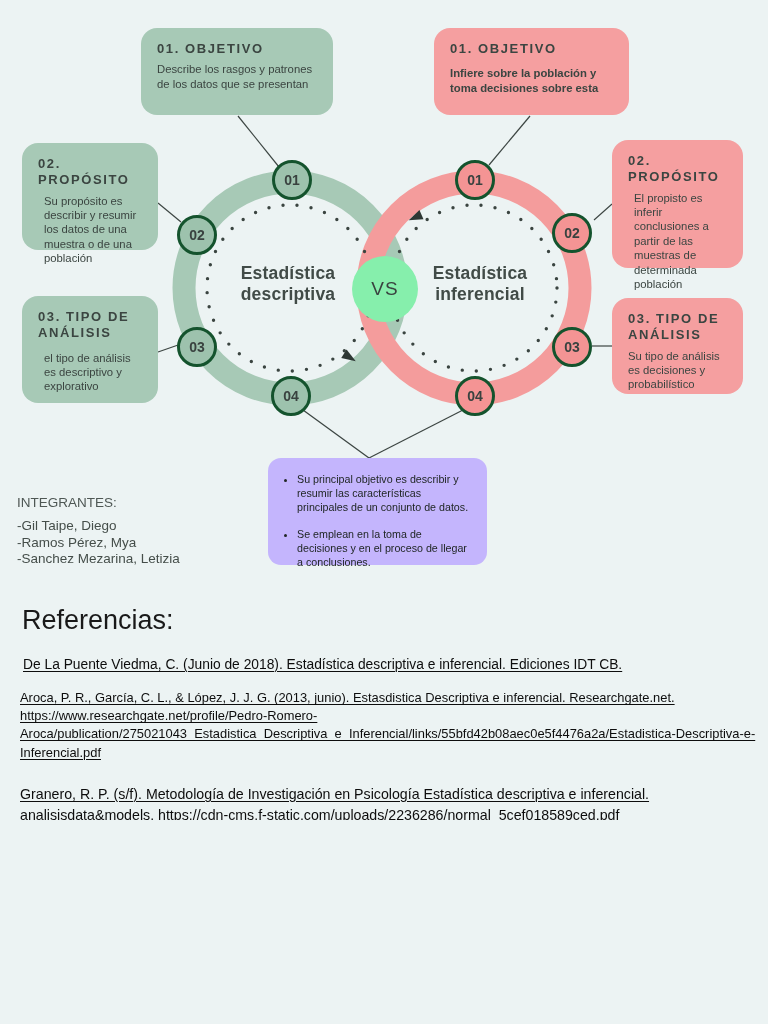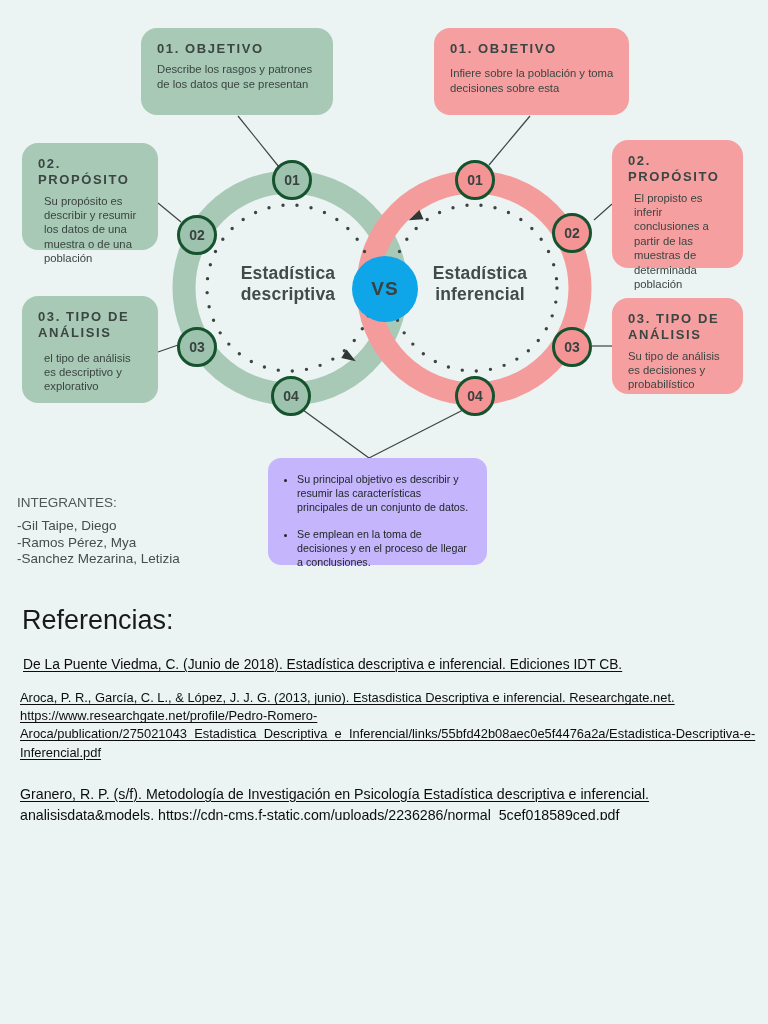--- a/index.html
+++ b/index.html
@@ -27,21 +27,21 @@
   .callout.pink{background:#f59fa0;}
   .callout-title{
     font-size:13px;font-weight:700;letter-spacing:1.6px;line-height:1.25;
   }
   .callout-body{
     margin-top:5px;font-size:11.3px;line-height:1.28;font-weight:500;
   }
   .indent .callout-body{padding-left:6px;}
   .box-l1{left:141px;top:28px;width:192px;height:87px;}
   .box-r1{left:434px;top:28px;width:195px;height:87px;}
-  .box-r1 .callout-body{margin-top:9px;}
+  .box-r1 .callout-body{margin-top:9px;font-weight:bold;}
   .box-l2{left:22px;top:143px;width:136px;height:107px;}
   .box-r2{left:612px;top:140px;width:131px;height:128px;}
   .box-l3{left:22px;top:296px;width:136px;height:107px;}
   .box-l3 .callout-body{margin-top:9px;}
   .box-r3{left:612px;top:298px;width:131px;height:96px;}
 
   
   .node{
     position:absolute;
     width:34px;height:34px;border-radius:50%;
@@ -56,23 +56,23 @@
   
   .circle-label{
     position:absolute;width:150px;text-align:center;
     font-size:17.5px;font-weight:700;line-height:1.18;color:#414b47;
     letter-spacing:.2px;
   }
   .label-left{left:213px;top:263px;}
   .label-right{left:405px;top:263px;}
   .vs-circle{
     position:absolute;left:352px;top:256px;width:66px;height:66px;
-    border-radius:50%;background:#0ea5e9;
+    border-radius:50%;background:#86efac;
     display:flex;align-items:center;justify-content:center;
-    font-size:19px;font-weight:700;letter-spacing:1px;color:#39423f;
+    font-size:19px;font-weight:400;letter-spacing:1px;color:#39423f;
   }
 
   
   .note-box{
     position:absolute;left:268px;top:458px;width:219px;height:107px;
     background:#c4b5fd;border-radius:13px;
     padding:14px 12px 8px 12px;box-sizing:border-box;
   }
   .note-box ul{margin:0;padding-left:17px;}
   .note-box li{

